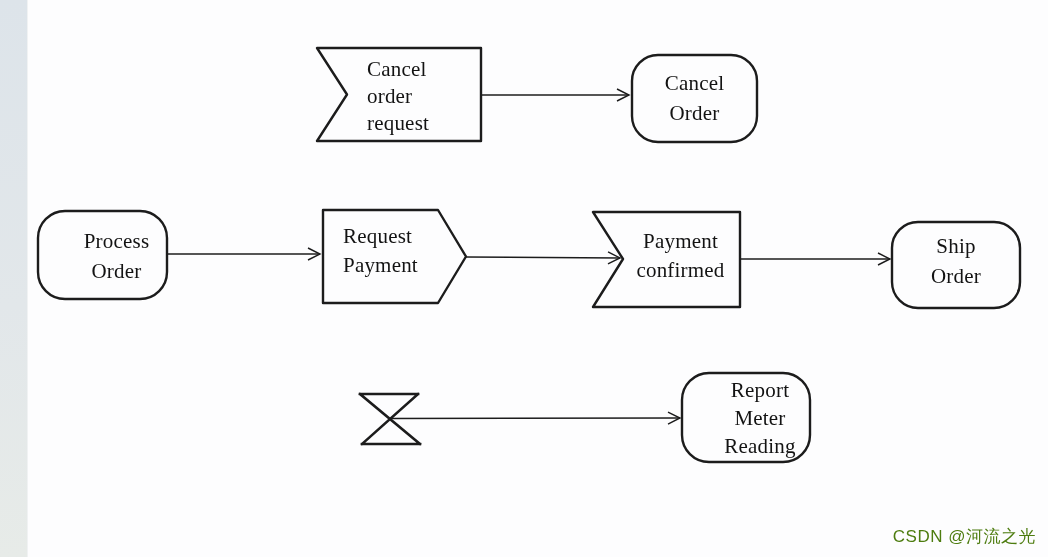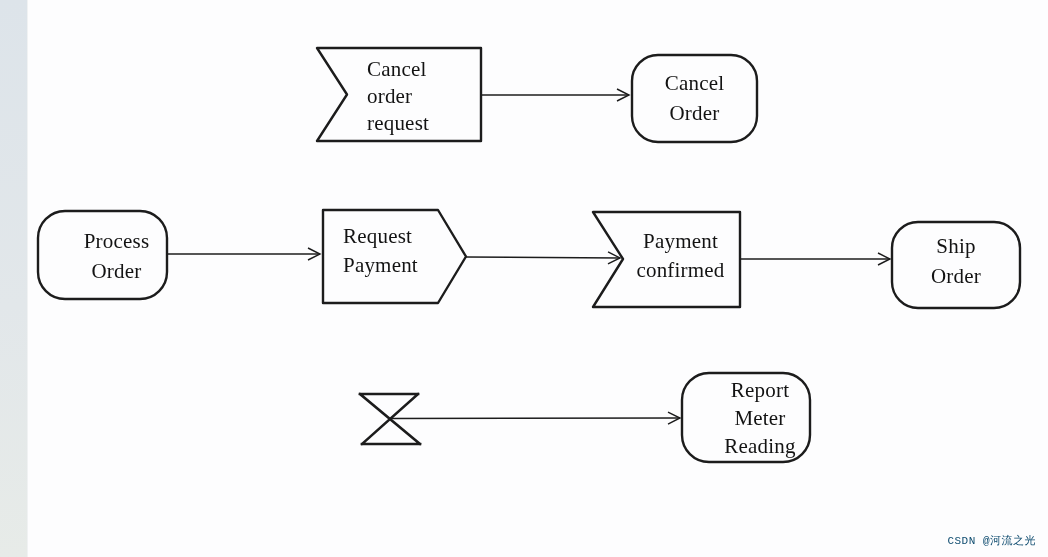--- a/index.html
+++ b/index.html
@@ -17,22 +17,22 @@
   .shape{fill:#fdfdfe;stroke:#1c1c1c;stroke-width:2.4;stroke-linejoin:round;}
   .edge{fill:none;stroke:#1c1c1c;stroke-width:1.4;}
   .hourglass{fill:none;stroke:#1c1c1c;stroke-width:2.6;stroke-linecap:square;}
   .node-label{
     position:absolute;white-space:pre-line;
     font-size:21px;line-height:28px;color:#131313;letter-spacing:.2px;
   }
   .center{text-align:center;}
   .watermark{
     position:absolute;right:12px;bottom:9px;
-    font-family:Liberation Mono, monospace;
-    font-size:11px;color:#0c4a6e;letter-spacing:.5px;
+    font-family:Liberation Sans, sans-serif;
+    font-size:17px;color:#4d7c0f;letter-spacing:.5px;
   }
 </style>
 </head>
 <body>
 
 <div class="screen">
 
   <div class="gutter"></div>
 
   <svg class="diagram" width="1048" height="557" viewBox="0 0 1048 557">

